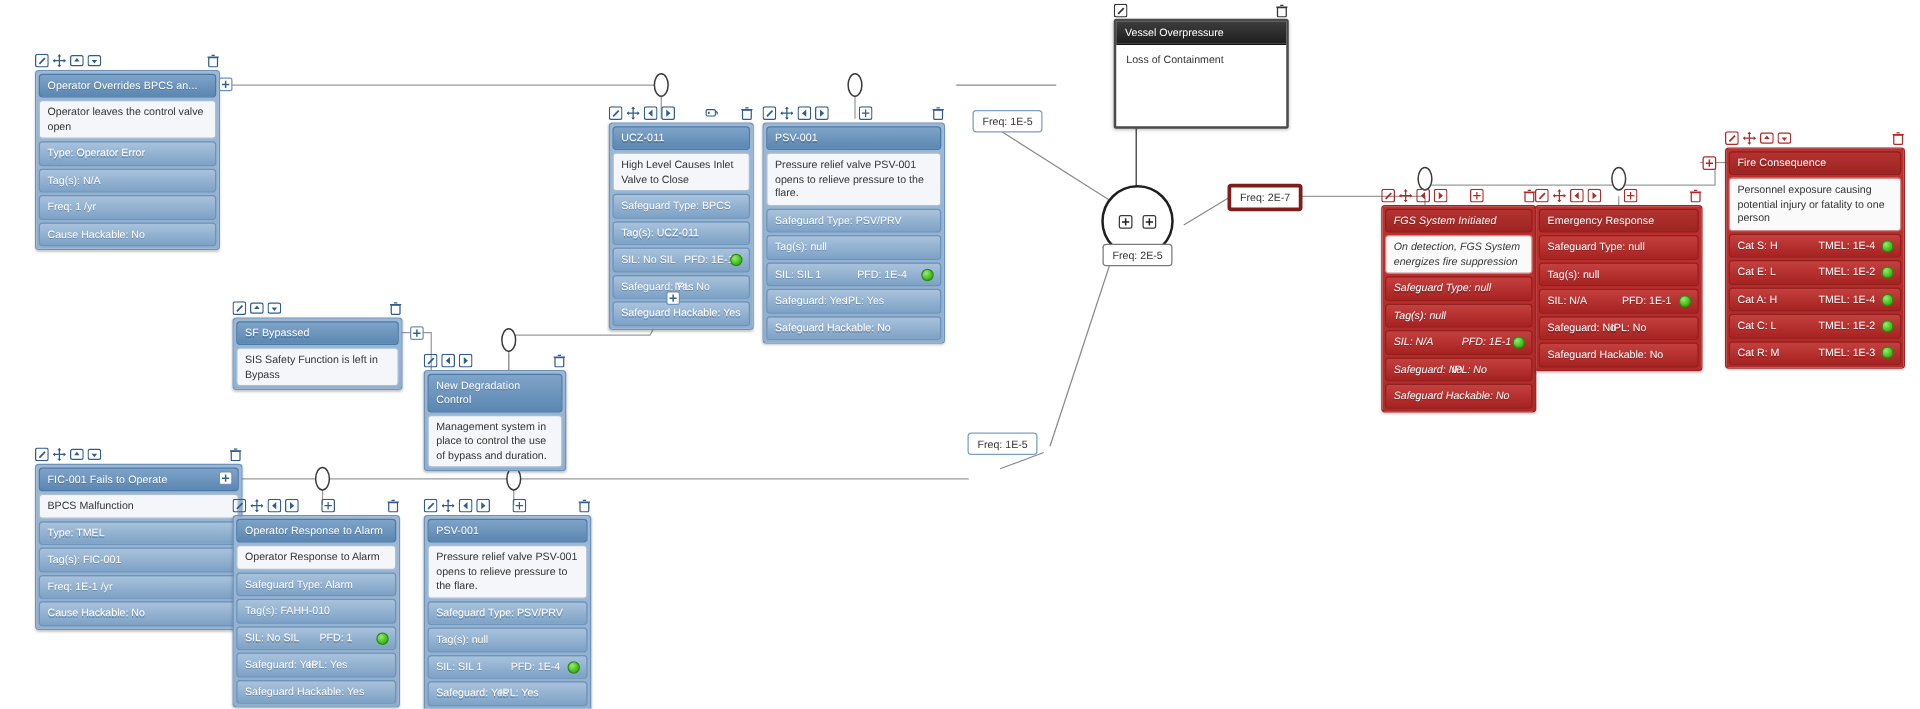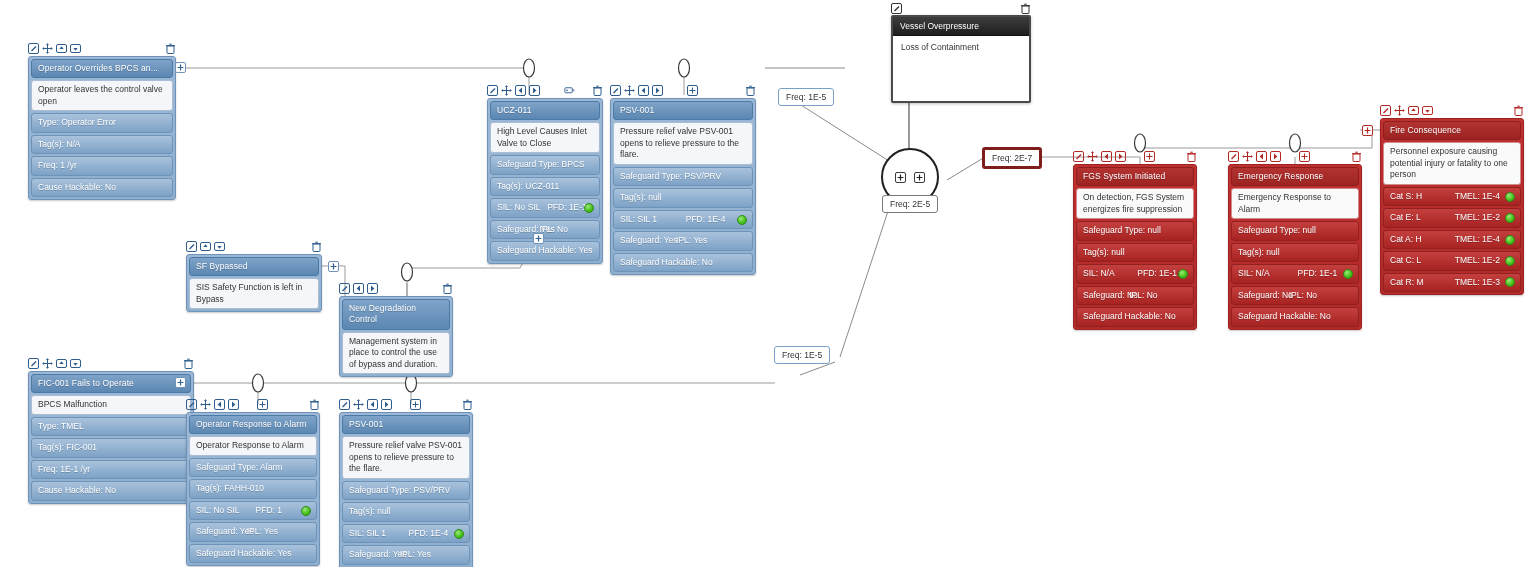--- a/index.html
+++ b/index.html
@@ -715,21 +715,21 @@
         <span class="dot"></span>
       </div>
       <div class="row kv ipl">
         <span class="k">Safeguard: Yes</span>
         <span class="k2">IPL: Yes</span>
       </div>
       <div class="row">Safeguard Hackable: No</div>
     </div>
   </div>
 
-  <div class="node red" style="left:1073px; top:150px; width:124px;">
+  <div class="node red" style="left:1105px; top:150px; width:124px;font-style:italic;">
     <div class="toolbar">
       <span class="tb-icon">
         <svg width="11" height="11" viewBox="0 0 11 11">
             <rect x="0.5" y="0.5" width="10" height="10" rx="1.5" fill="none" stroke="currentColor"></rect>
             <path d="M3 7.5 L7.5 3 L8.5 4 L4 8.5 Z" fill="currentColor"></path>
           </svg>
       </span>
       <span class="tb-icon">
         <svg width="11" height="11" viewBox="0 0 11 11">
             <path d="M5.5 0.8v9.4M0.8 5.5h9.4" stroke="currentColor" fill="none"></path>
@@ -817,21 +817,20 @@
       <span class="tb-spacer"></span>
       <span class="tb-icon">
         <svg width="11" height="11" viewBox="0 0 11 11">
             <path d="M2 3h7v6.5a1 1 0 0 1-1 1H3a1 1 0 0 1-1-1Z" fill="none" stroke="currentColor"></path>
             <path d="M1 2.6h9M4.2 1.2h2.6" stroke="currentColor" fill="none"></path>
           </svg>
       </span>
     </div>
     <div class="card">
       <div class="row title">Emergency Response</div>
-      <div class="row desc">Emergency Response to Alarm</div>
       <div class="row">Safeguard Type: null</div>
       <div class="row">Tag(s):  null</div>
       <div class="row kv">
         <span class="k">SIL: N/A</span>
         <span class="v2">PFD: 1E-1</span>
         <span class="dot"></span>
       </div>
       <div class="row kv ipl">
         <span class="k">Safeguard: No</span>
         <span class="k2">IPL: No</span>

